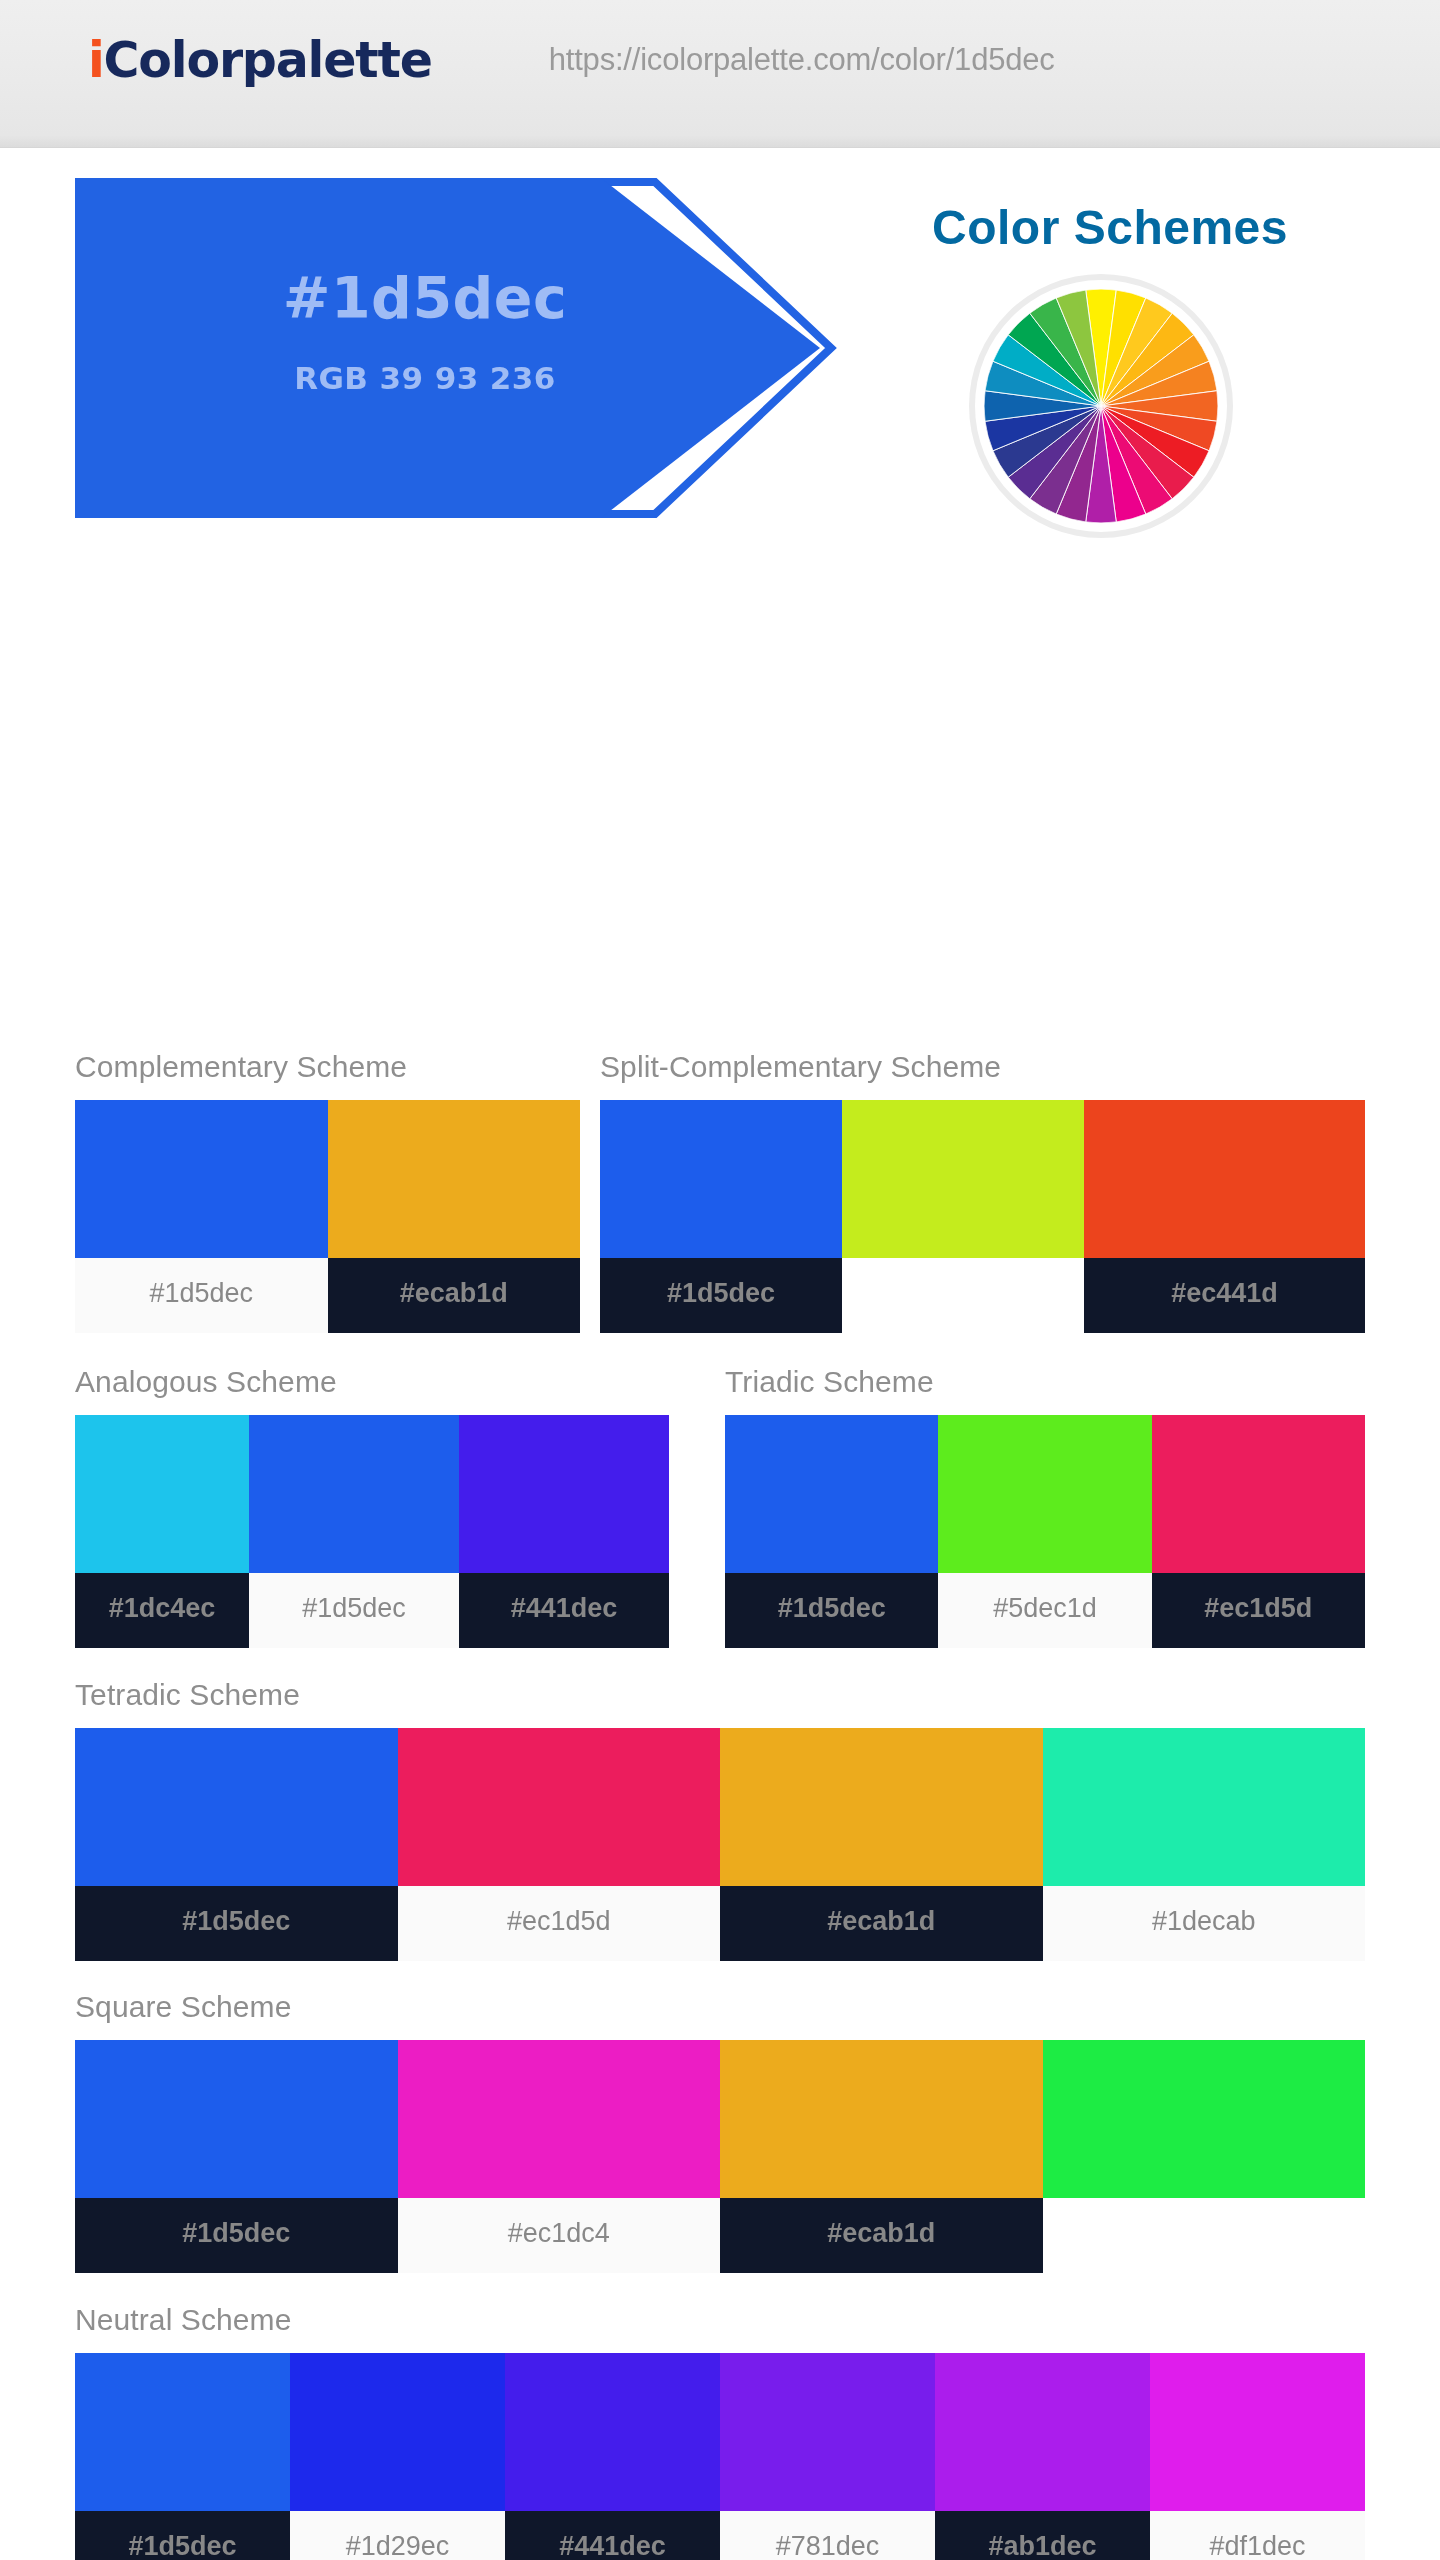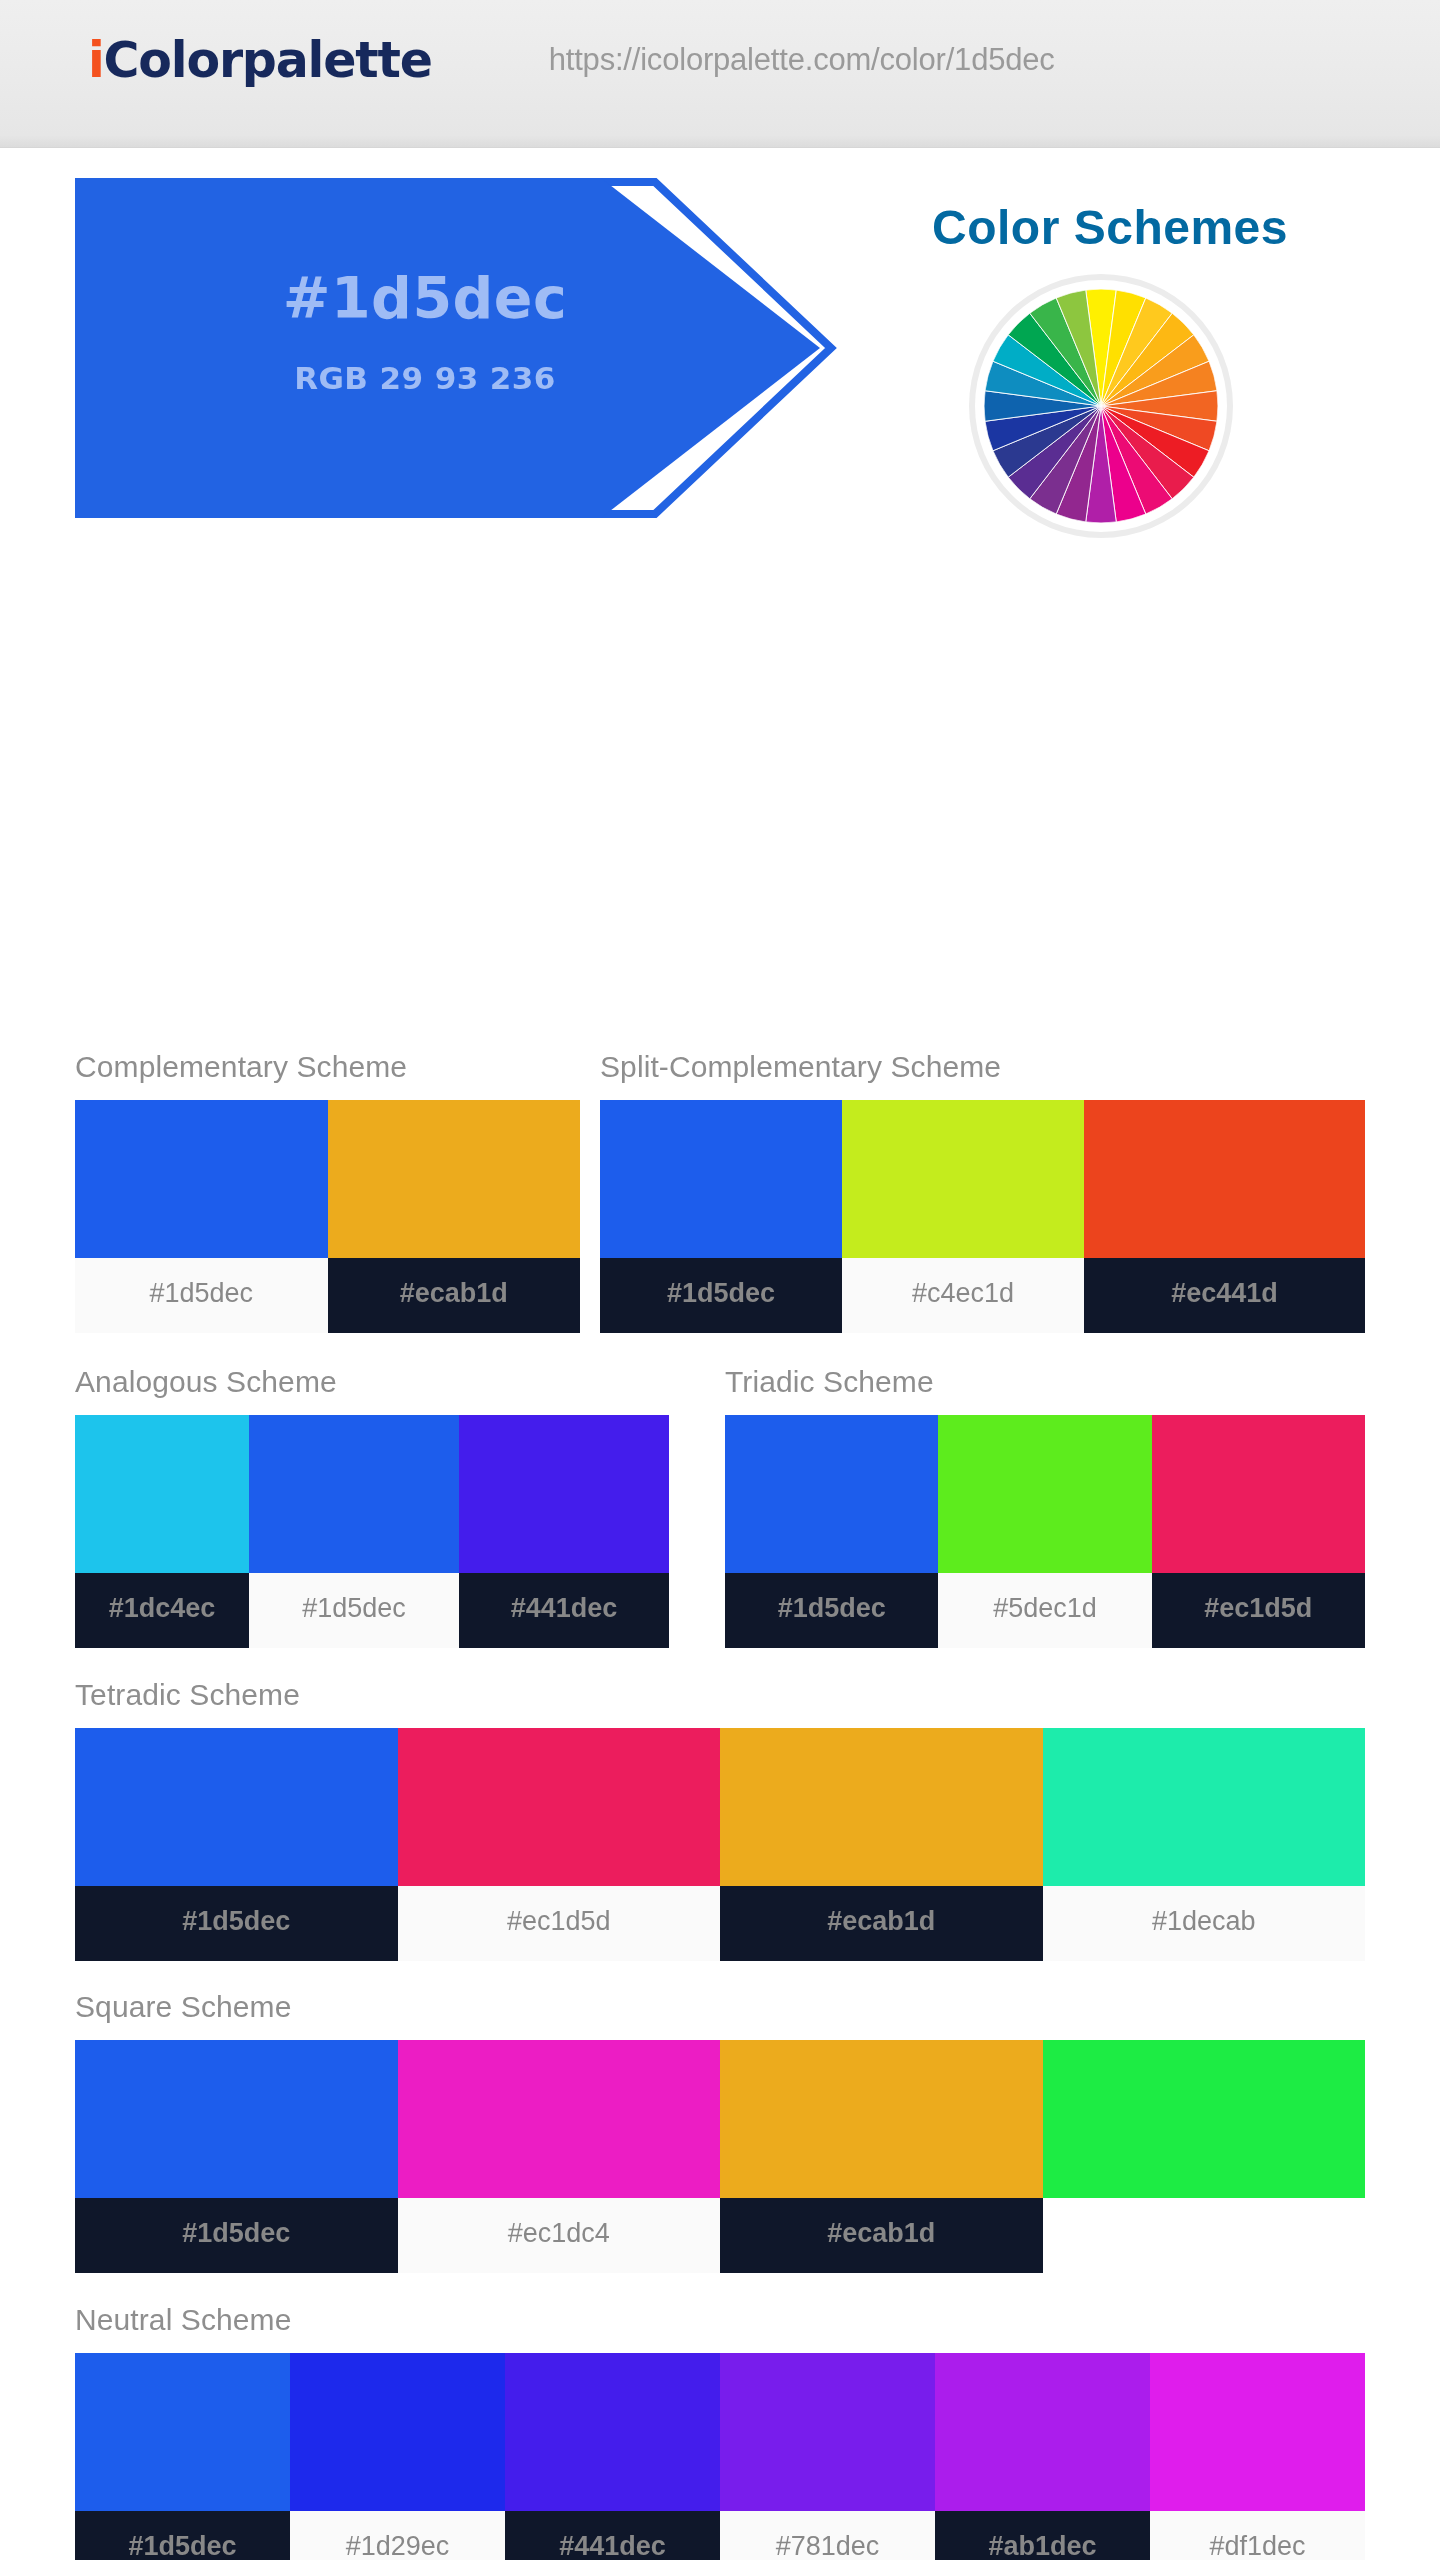--- a/index.html
+++ b/index.html
@@ -191,21 +191,21 @@
   </div>
 
   <div class="hero">
     <div class="hero-banner">
       <svg class="arrow-outline" viewBox="0 0 800 340">
         <polygon points="40,4 580,4 756,170 580,336 40,336" fill="none" stroke="#2263e3" stroke-width="8"></polygon>
       </svg>
       <div class="arrow-solid"></div>
       <div class="hero-text">
         <div class="hero-hex">#1d5dec</div>
-        <div class="hero-rgb">RGB 29 93 236</div>
+        <div class="hero-rgb">RGB 39 93 236</div>
       </div>
     </div>
     <div class="schemes-title">Color Schemes</div>
     <div class="wheel-wrap">
       <div class="wheel-ring"></div>
       <div class="wheel" id="wheel"><svg viewBox="0 0 234 234" width="234" height="234">
             <path d="M117,117 L101.73,1.00 A117,117 0 0 1 132.27,1.00 Z" fill="#fff000" stroke="#ffffff" stroke-width="0.9"></path>
             <path d="M117,117 L132.27,1.00 A117,117 0 0 1 161.77,8.91 Z" fill="#ffe000" stroke="#ffffff" stroke-width="0.9"></path>
             <path d="M117,117 L161.77,8.91 A117,117 0 0 1 188.23,24.18 Z" fill="#ffc91e" stroke="#ffffff" stroke-width="0.9"></path>
             <path d="M117,117 L188.23,24.18 A117,117 0 0 1 209.82,45.77 Z" fill="#fdb813" stroke="#ffffff" stroke-width="0.9"></path>
@@ -249,21 +249,20 @@
       </div>
       <div class="scheme-row" style="left: 600px; top: 640px; width: 765px;">
         <div class="scheme-label">Split-Complementary Scheme</div>
         <div class="swatch-strip" style="width: 765px;">
           <div class="swatch-col" style="width: 255px;">
             <div class="swatch-box" style="height: 158px; background: rgb(29, 93, 236);"></div>
             <div class="swatch-caption cap-plain">#1d5dec</div>
           </div>
           <div class="swatch-col" style="width: 255px;">
             <div class="swatch-box" style="height: 158px; background: rgb(196, 236, 29);"></div>
-            <div class="swatch-caption cap-alt">#c4ec1d</div>
           </div>
           <div class="swatch-col" style="width: 296px;">
             <div class="swatch-box" style="height: 158px; background: rgb(236, 68, 29);"></div>
             <div class="swatch-caption cap-plain">#ec441d</div>
           </div>
         </div>
       </div>
       <div class="scheme-row" style="left: 75px; top: 955px; width: 630px;">
         <div class="scheme-label">Analogous Scheme</div>
         <div class="swatch-strip" style="width: 630px;">

